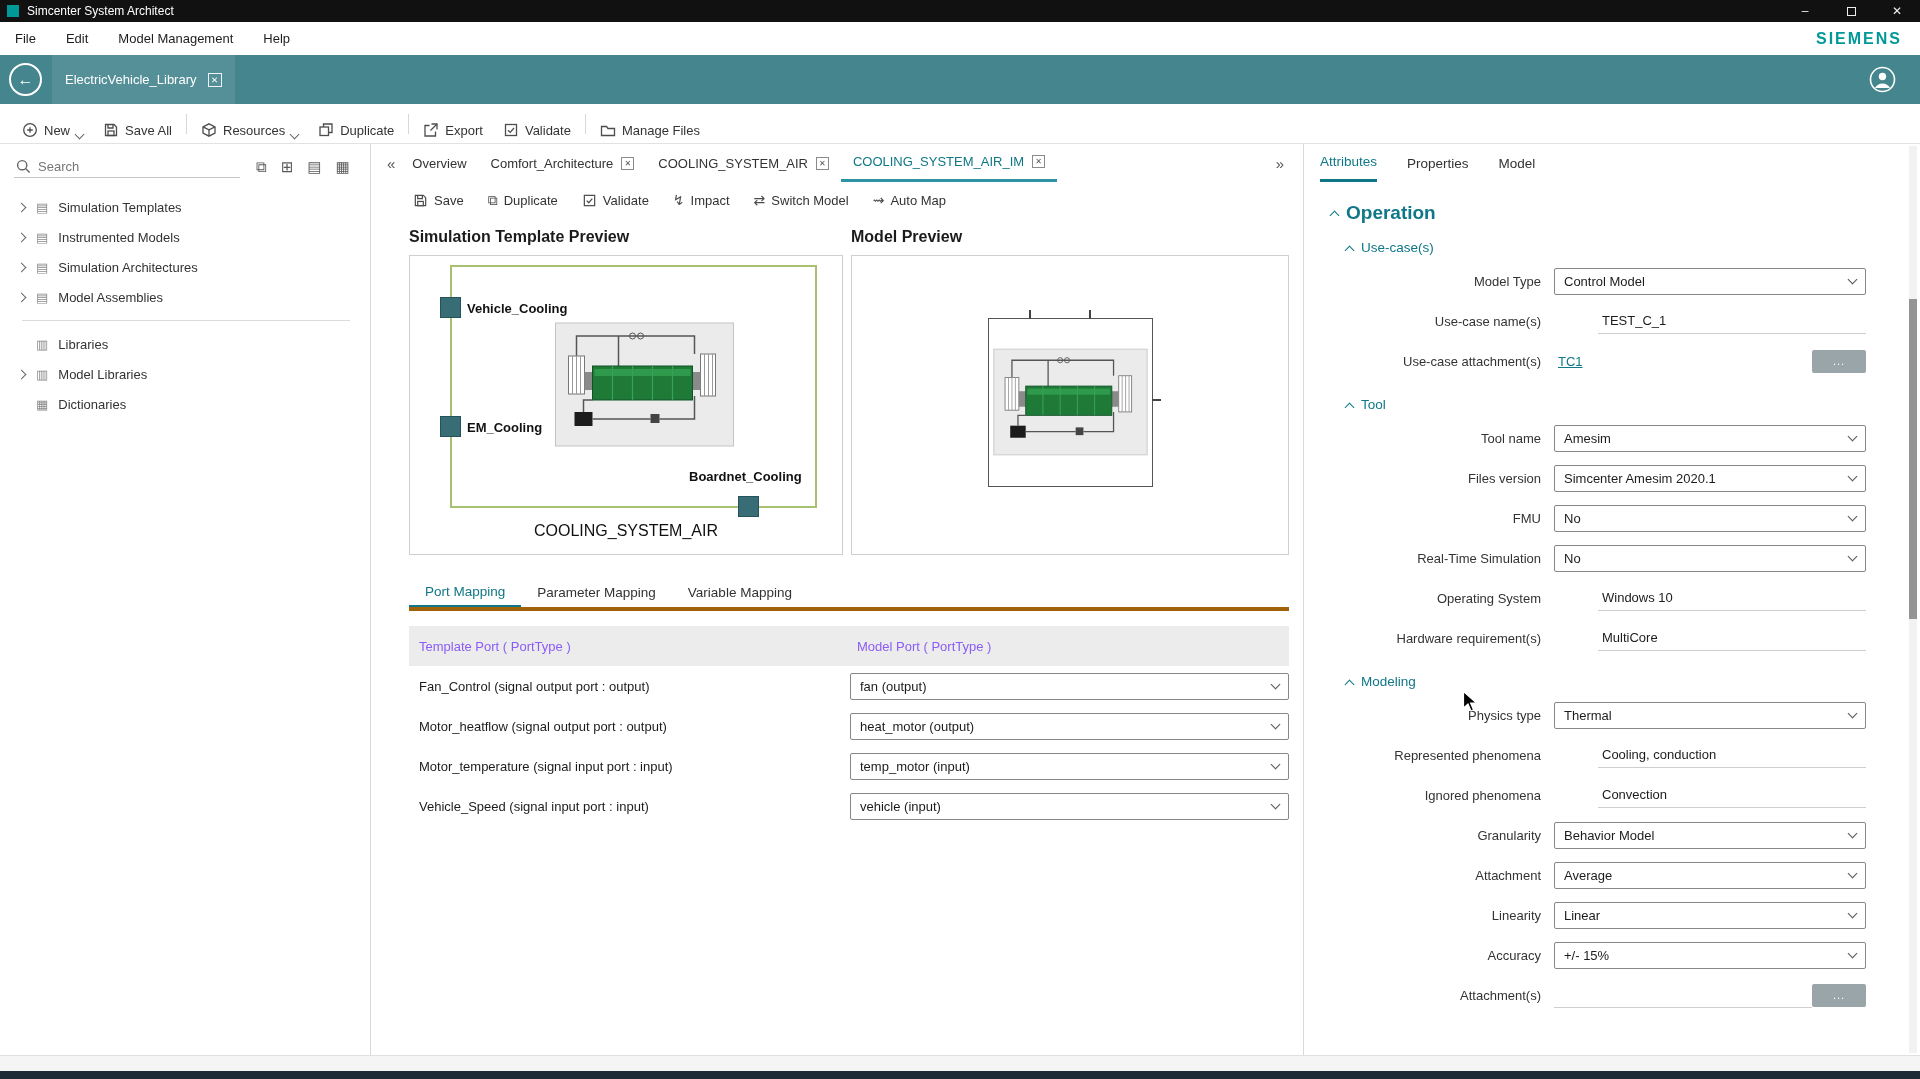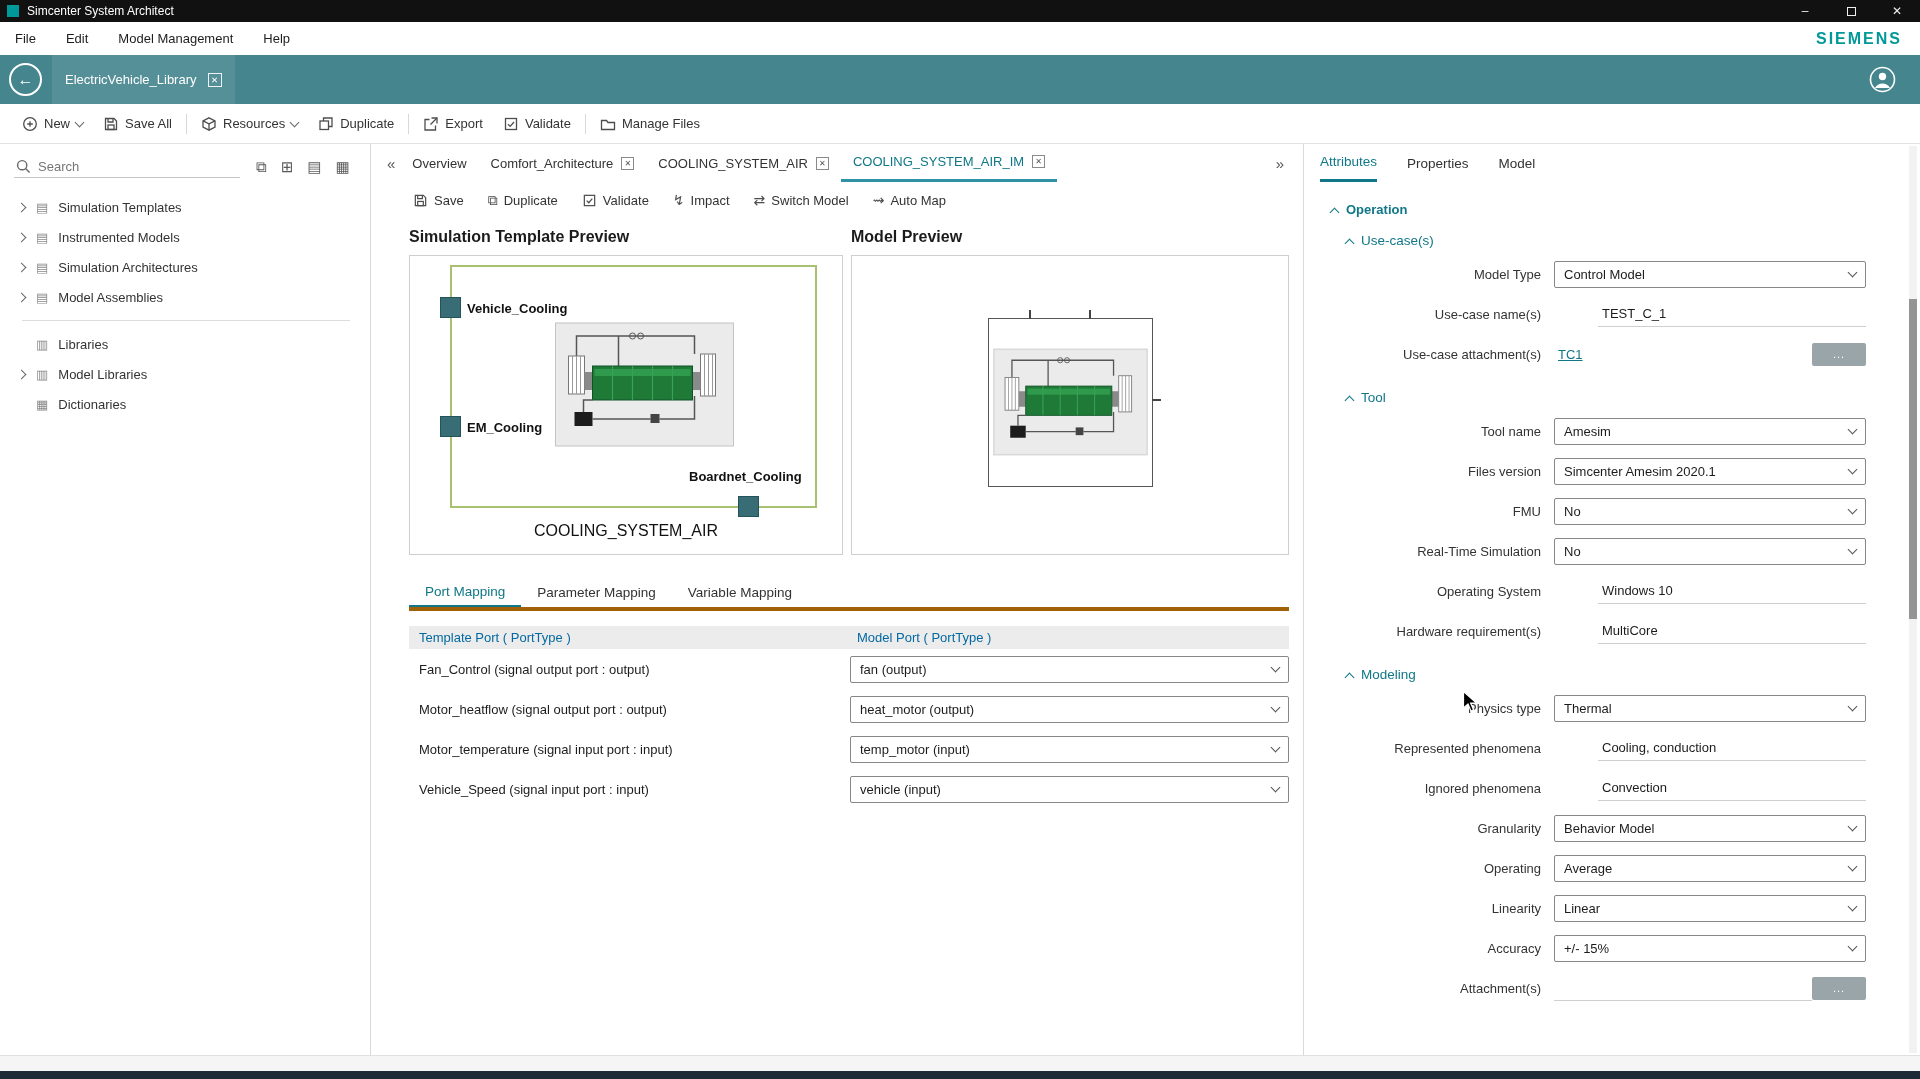--- a/index.html
+++ b/index.html
@@ -21,21 +21,21 @@
 
   
   .tealbar{flex:0 0 49px;background:#44858e;display:flex;align-items:center;}
   .back-button{width:33px;height:33px;border:2px solid #fff;border-radius:50%;color:#fff;display:flex;align-items:center;justify-content:center;margin:0 10px 0 9px;font-size:16px;}
   .ws-tab{height:100%;background:#559099;display:flex;align-items:center;color:#fff;padding:0 13px;gap:11px;font-size:13px;}
   .close-box{width:14px;height:14px;border:1px solid rgba(255,255,255,.9);display:flex;align-items:center;justify-content:center;font-size:8.5px;color:#fff;}
   .profile{margin-left:auto;margin-right:24px;display:flex;align-items:center;}
 
   
   .toolbar{flex:0 0 40px;background:#fff;display:flex;align-items:center;padding-left:12px;border-bottom:1px solid #e2e2e2;color:#333;}
-  .tb-btn{display:flex;align-items:center;gap:6px;padding:0 10px;height:28px;font-size:13px;}
+  .tb-btn{display:flex;align-items:flex-end;gap:6px;padding:0 10px;height:28px;font-size:13px;}
   .tb-btn svg{stroke:#4d4d4d;fill:none;stroke-width:1.3;}
   .tb-sep{width:1px;height:20px;background:#d8d8d8;margin:0 4px;}
 
   
   .chev{display:inline-block;width:7px;height:7px;border:solid #666;border-width:0 1.4px 1.4px 0;}
   .chev.down{transform:rotate(45deg);margin-top:-3px;}
   .chev.right{transform:rotate(-45deg);}
   .sec-chev{display:inline-block;width:7px;height:7px;border:solid #0f7787;border-width:0 1.6px 1.6px 0;transform:rotate(-135deg);margin-top:5px;}
 
   
@@ -87,37 +87,37 @@
 
   .model-frame{position:absolute;left:136px;top:62px;width:165px;height:169px;border:1px solid #555;}
   .tick-v{position:absolute;width:2px;height:9px;background:#444;top:-9px;}
   .tick-h{position:absolute;width:9px;height:2px;background:#444;right:-9px;top:80px;}
 
   .map-tabs{display:flex;margin:22px 0 0 38px;height:34px;border-bottom:4px solid #a16207;width:880px;}
   .map-tab{padding:0 16px;display:flex;align-items:center;font-size:13.5px;color:#333;}
   .map-tab.active{color:#0f7787;border-bottom:2px solid #0f7787;}
 
   .map-table{margin:15px 0 0 38px;width:880px;font-size:13px;}
-  .mt-header{display:flex;background:#ececec;height:23px;align-items:center;color:#0369a1;}
+  .mt-header{display:flex;background:#ececec;height:40px;align-items:center;color:#8b5cf6;}
   .mt-h1{width:441px;padding-left:10px;}
   .mt-h2{flex:1;padding-left:7px;}
   .mt-row{display:flex;height:40px;align-items:center;}
   .mt-c1{width:441px;padding-left:10px;color:#1c1c1c;}
   .mt-c2{flex:1;}
 
   .select{height:27px;border:1px solid #878787;border-radius:2px;background:#fff;display:flex;align-items:center;justify-content:space-between;padding:0 9px;font-size:13px;color:#1c1c1c;}
   .dd-caret{width:7px;height:7px;border:solid #555;border-width:0 1.3px 1.3px 0;transform:rotate(45deg);margin-top:-3px;}
 
   
   .right-panel{flex:1;border-left:1px solid #d9d9d9;position:relative;display:flex;flex-direction:column;}
   .panel-tabs{flex:0 0 38px;display:flex;align-items:stretch;padding-left:16px;gap:30px;font-size:13.5px;color:#333;}
   .panel-tab{display:flex;align-items:center;}
   .panel-tab.active{color:#0f7787;border-bottom:3px solid #0f7787;}
   .panel-body{flex:1;padding-top:12px;overflow:hidden;}
-  .sec1{display:flex;align-items:center;gap:8px;color:#0f7787;font-weight:700;font-size:13px;margin:8px 0 2px 27px;}
+  .sec1{display:flex;align-items:center;gap:8px;color:#0f7787;font-weight:700;font-size:19px;margin:8px 0 2px 27px;}
   .sec2{display:flex;align-items:center;gap:8px;color:#0f7787;font-weight:400;font-size:13.5px;margin:16px 0 6px 42px;}
   .field-row{display:flex;align-items:center;height:40px;}
   .field-label{width:250px;text-align:right;padding-right:13px;color:#333;font-size:13px;}
   .field-control{width:312px;position:relative;display:flex;align-items:center;}
   .field-control .select{width:100%;}
   .text-field{width:100%;border-bottom:1px solid #cfcfcf;height:25px;display:flex;align-items:center;padding:0 4px;font-size:13px;color:#1c1c1c;margin-left:44px;}
   .link{color:#0f7787;text-decoration:underline;font-size:13px;padding-left:4px;}
   .attach-field{flex:1;border-bottom:1px solid #cfcfcf;height:25px;}
   .browse-btn{margin-left:auto;width:54px;height:23px;background:#9aa5aa;border-radius:2px;color:#fff;display:flex;align-items:center;justify-content:center;font-size:11px;letter-spacing:1px;}
   .v-scroll{position:absolute;right:3px;top:2px;width:8px;height:calc(100% - 4px);background:#f2f2f2;}
@@ -594,21 +594,21 @@
         <div class="field-row">
           <div class="field-label">Granularity</div>
           <div class="field-control">
               <div class="select">
             <span>Behavior Model</span>
             <span class="dd-caret"></span>
           </div>
             </div>
         </div>
         <div class="field-row">
-          <div class="field-label">Operating</div>
+          <div class="field-label">Attachment</div>
           <div class="field-control">
               <div class="select">
             <span>Average</span>
             <span class="dd-caret"></span>
           </div>
             </div>
         </div>
         <div class="field-row">
           <div class="field-label">Linearity</div>
           <div class="field-control">

